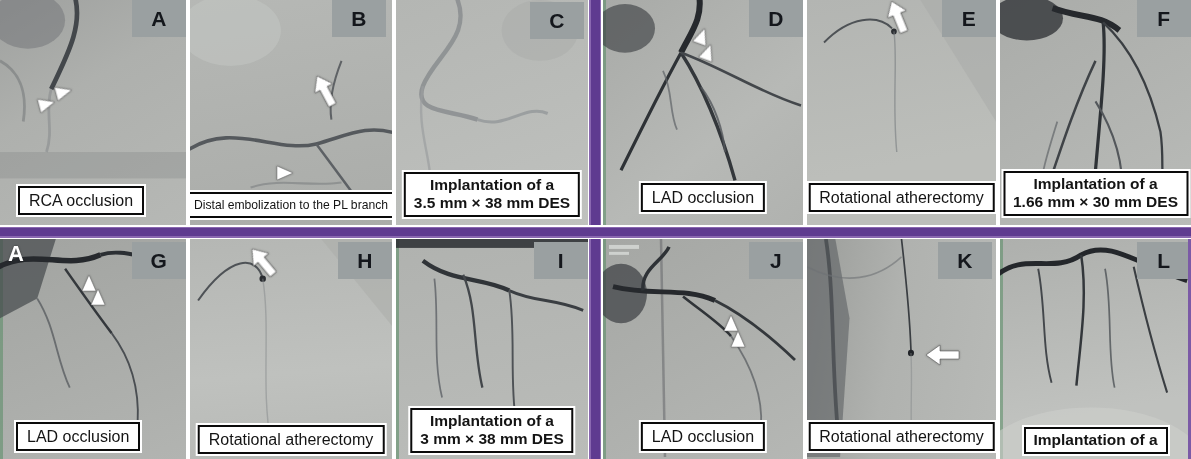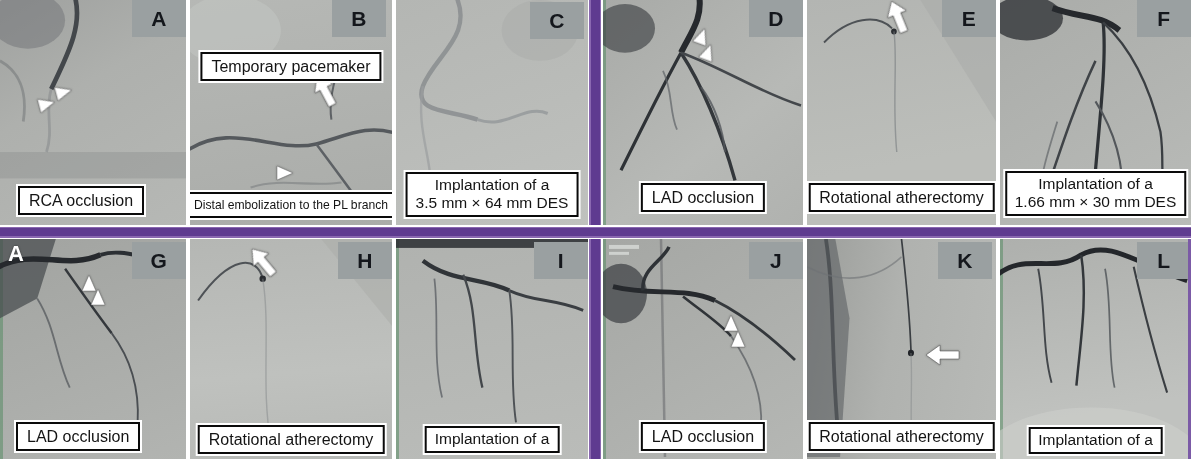--- a/index.html
+++ b/index.html
@@ -38,21 +38,21 @@
     font-size:21px;font-weight:700;display:grid;place-items:center;letter-spacing:.5px;
   }
   .q-bl .badge,.q-br .badge{top:3px;}
 
   .label{
     position:absolute;background:#fff;border:2px solid #0a0a0a;box-shadow:0 0 0 2px #fff;
     color:#141414;font-size:16px;padding:3px 9px;white-space:nowrap;line-height:1.2;z-index:3;
   }
   .center{left:50%;transform:translateX(-50%);}
   .two-line{text-align:center;font-size:15.5px;padding:2px 8px;}
-  .two-line span{display:block;}
+  .two-line span{display:block;font-weight:bold;}
   .condensed{font-size:13.5px;transform:translateX(-50%) scaleX(.9);padding:3px 5px;}
 
   .mk{position:absolute;z-index:2;filter:drop-shadow(0 0 1px rgba(0,0,0,.35));}
   .corner-letter{
     position:absolute;left:8px;top:2px;color:#fff;font-size:22px;font-weight:700;z-index:2;
     text-shadow:0 0 2px rgba(0,0,0,.5);
   }
 </style>
 </head>
 <body>
@@ -87,35 +87,34 @@
         <path d="M125,142 C140,162 152,178 168,200" stroke="#5d6165" stroke-width="2.5" fill="none"></path>
         <path d="M60,185 C90,175 120,185 150,180" stroke="#7b7e81" stroke-width="2" fill="none" opacity=".6"></path>
       </svg>
       <svg class="mk" style="left:118px;top:80px;transform:rotate(62deg)" width="34" height="22" viewBox="0 0 34 22">
           <polygon points="0,11 14,1 14,7 33,7 33,15 14,15 14,21" fill="#fff" stroke="#5a5a5a" stroke-width=".6"></polygon>
         </svg>
       <svg class="mk" style="left:86px;top:165px" width="18" height="16" viewBox="0 0 18 16">
           <polygon points="1,1 17,8 1,15" fill="#fff" stroke="#6a6a6a" stroke-width=".5"></polygon>
         </svg>
       <div class="badge" style="right:6px">B</div>
-      <div class="label center" style="top:52px">Temporary pacemaker</div>
       <div class="label center condensed" style="bottom:7px">Distal embolization to the PL branch</div>
     </figure>
 
     <figure class="panel p-c">
       <svg class="art" viewBox="0 0 200 222" preserveAspectRatio="none">
         <ellipse cx="150" cy="30" rx="40" ry="30" fill="#a9aca9" opacity=".5"></ellipse>
         <path d="M62,-5 C82,35 40,55 28,85 C18,112 55,108 85,118" stroke="#8a8d8f" stroke-width="4.5" fill="none" opacity=".85"></path>
         <path d="M85,118 C115,128 135,102 158,112" stroke="#94979a" stroke-width="3" fill="none" opacity=".8"></path>
         <path d="M28,85 C20,130 40,160 35,190" stroke="#9b9ea0" stroke-width="2.5" fill="none" opacity=".7"></path>
       </svg>
       <div class="badge" style="right:4px;top:2px">C</div>
       <div class="label center two-line" style="bottom:8px">
         <span>Implantation of a</span>
-        <span>3.5 mm × 64 mm DES</span>
+        <span>3.5 mm × 38 mm DES</span>
       </div>
     </figure>
   </div>
 
   <div class="vdiv vd-t"></div>
   <div class="hdiv"></div>
   <div class="vdiv vd-b"></div>
 
   <div class="quad q-tr">
 
@@ -215,20 +214,21 @@
         <rect x="0" y="0" width="200" height="9" fill="#2a2d31" opacity=".85"></rect>
         <path d="M28,22 C58,44 88,38 118,52" stroke="#303438" stroke-width="4.5" fill="none"></path>
         <path d="M118,52 C145,64 165,60 195,72" stroke="#3a3e42" stroke-width="3" fill="none"></path>
         <path d="M70,36 C85,70 80,110 90,150" stroke="#43474b" stroke-width="2.4" fill="none"></path>
         <path d="M118,52 C125,95 118,140 125,185" stroke="#4e5256" stroke-width="2" fill="none"></path>
         <path d="M40,40 C45,80 38,120 48,160" stroke="#5e6266" stroke-width="1.8" fill="none" opacity=".8"></path>
       </svg>
       <div class="badge">I</div>
       <div class="label center two-line" style="bottom:6px">
         <span>Implantation of a</span>
+        <span>3 mm × 38 mm DES</span>
       </div>
     </figure>
   </div>
 
   <div class="quad q-br">
 
     <figure class="panel p-j">
       <div class="green-edge"></div>
       <svg class="art" viewBox="0 0 200 222" preserveAspectRatio="none">
         <ellipse cx="18" cy="55" rx="26" ry="30" fill="#3a3d41" opacity=".7"></ellipse>

